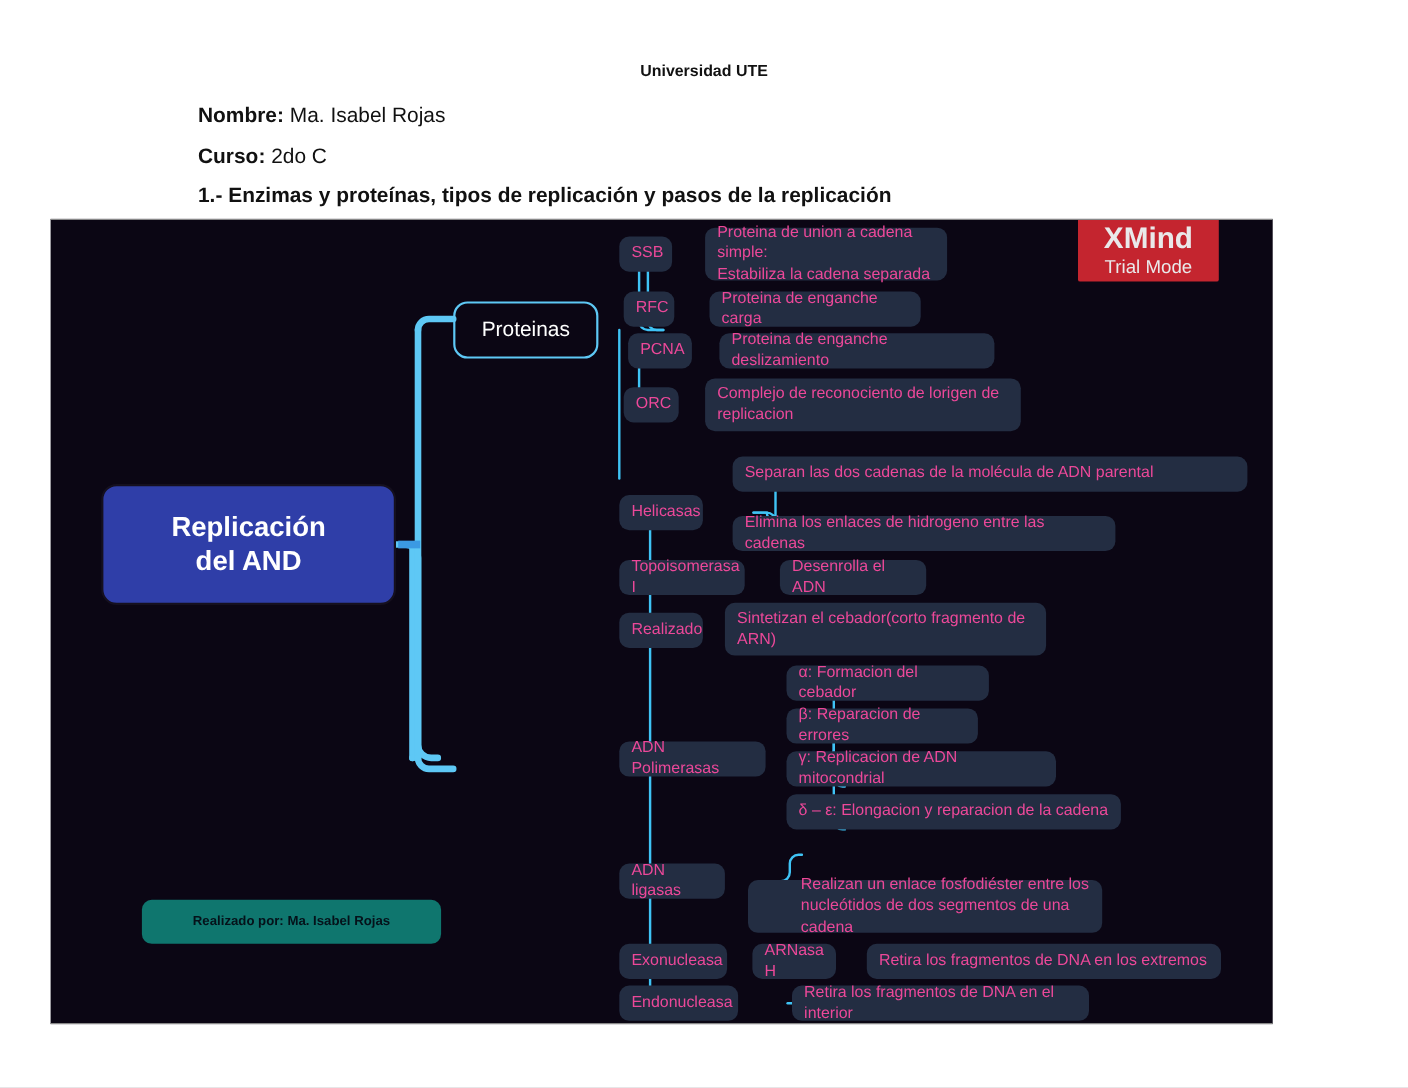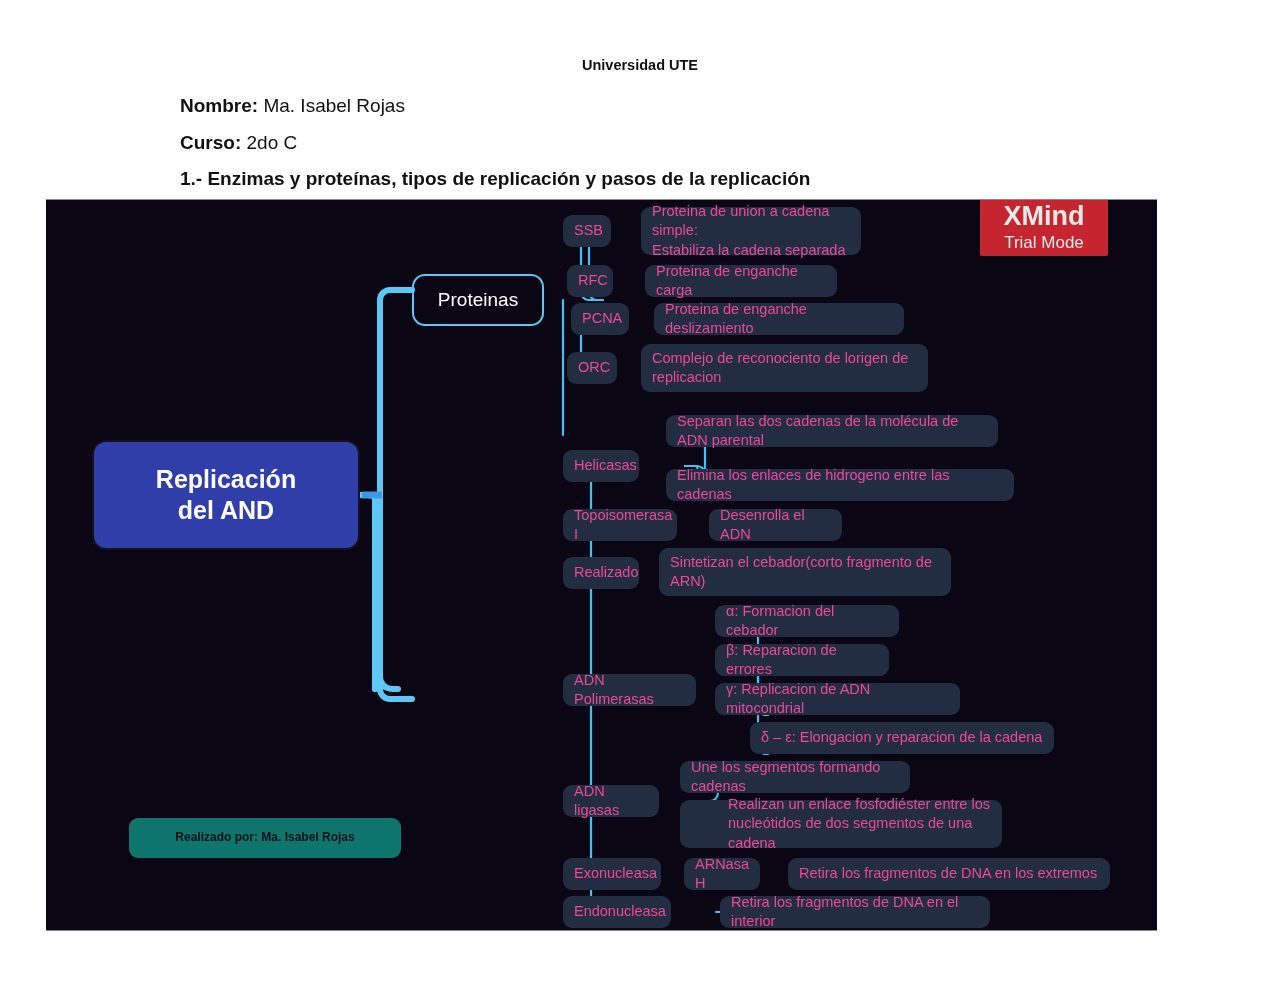--- a/index.html
+++ b/index.html
@@ -161,38 +161,37 @@
 
   <div class="node n-leaf" style="left:525px;top:103px;width:58px;height:32px;">PCNA</div>
   <div class="node n-leaf" style="left:608px;top:103px;width:250px;height:32px;">Proteina de enganche deslizamiento</div>
 
   <div class="node n-leaf" style="left:521px;top:152px;width:50px;height:32px;">ORC</div>
   <div class="node n-leaf" style="left:595px;top:144px;width:287px;height:48px;">Complejo de reconociento de lorigen de
 replicacion</div>
 
 
   <div class="node n-leaf" style="left:517px;top:250px;width:76px;height:32px;">Helicasas</div>
-  <div class="node n-leaf" style="left:620px;top:215px;width:332px;height:32px;">Separan las dos cadenas de la molécula de ADN parental</div>
+  <div class="node n-leaf" style="left:620px;top:215px;width:468px;height:32px;">Separan las dos cadenas de la molécula de ADN parental</div>
   <div class="node n-leaf" style="left:620px;top:269px;width:348px;height:32px;">Elimina los enlaces de hidrogeno entre las cadenas</div>
 
   <div class="node n-leaf" style="left:517px;top:309px;width:114px;height:32px;">Topoisomerasa I</div>
   <div class="node n-leaf" style="left:663px;top:309px;width:133px;height:32px;">Desenrolla el ADN</div>
 
   <div class="node n-leaf" style="left:517px;top:357px;width:76px;height:32px;">Realizado</div>
   <div class="node n-leaf" style="left:613px;top:348px;width:292px;height:48px;">Sintetizan el cebador(corto fragmento de
 ARN)</div>
 
   <div class="node n-leaf" style="left:517px;top:474px;width:133px;height:32px;">ADN Polimerasas</div>
   <div class="node n-leaf" style="left:669px;top:405px;width:184px;height:32px;">α: Formacion del cebador</div>
   <div class="node n-leaf" style="left:669px;top:483px;width:245px;height:32px;">γ: Replicacion de ADN mitocondrial</div>
   <div class="node n-leaf" style="left:669px;top:444px;width:174px;height:32px;">β: Reparacion de errores</div>
-  <div class="node n-leaf" style="left:669px;top:522px;width:304px;height:32px;margin-left:35px;">δ – ε: Elongacion y reparacion de la cadena</div>
+  <div class="node n-leaf" style="left:669px;top:522px;width:304px;height:32px;">δ – ε: Elongacion y reparacion de la cadena</div>
 
   <div class="node n-leaf" style="left:517px;top:585px;width:96px;height:32px;">ADN ligasas</div>
-  <div class="node n-leaf" style="left:634px;top:561px;width:230px;height:32px;">Une los segmentos formando cadenas</div>
   <div class="node n-leaf" style="left:634px;top:600px;width:322px;height:48px;padding-left:48px;">Realizan un enlace fosfodiéster entre los
 nucleótidos de dos segmentos de una cadena</div>
 
   <div class="node n-leaf" style="left:517px;top:658px;width:98px;height:32px;">Exonucleasa</div>
   <div class="node n-leaf" style="left:638px;top:658px;width:76px;height:32px;">ARNasa H</div>
   <div class="node n-leaf" style="left:742px;top:658px;width:322px;height:32px;">Retira los fragmentos de DNA en los extremos</div>
 
   <div class="node n-leaf" style="left:517px;top:696px;width:108px;height:32px;">Endonucleasa</div>
   <div class="node n-leaf" style="left:674px;top:696px;width:270px;height:32px;">Retira los fragmentos de DNA en el interior</div>
 

